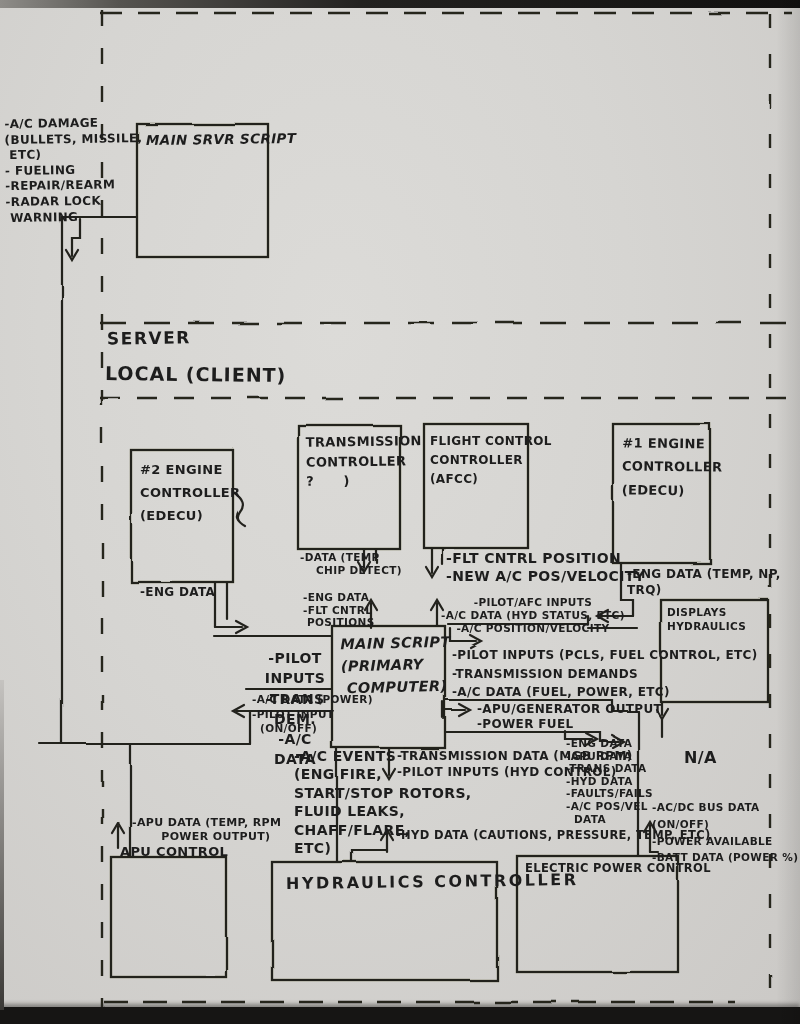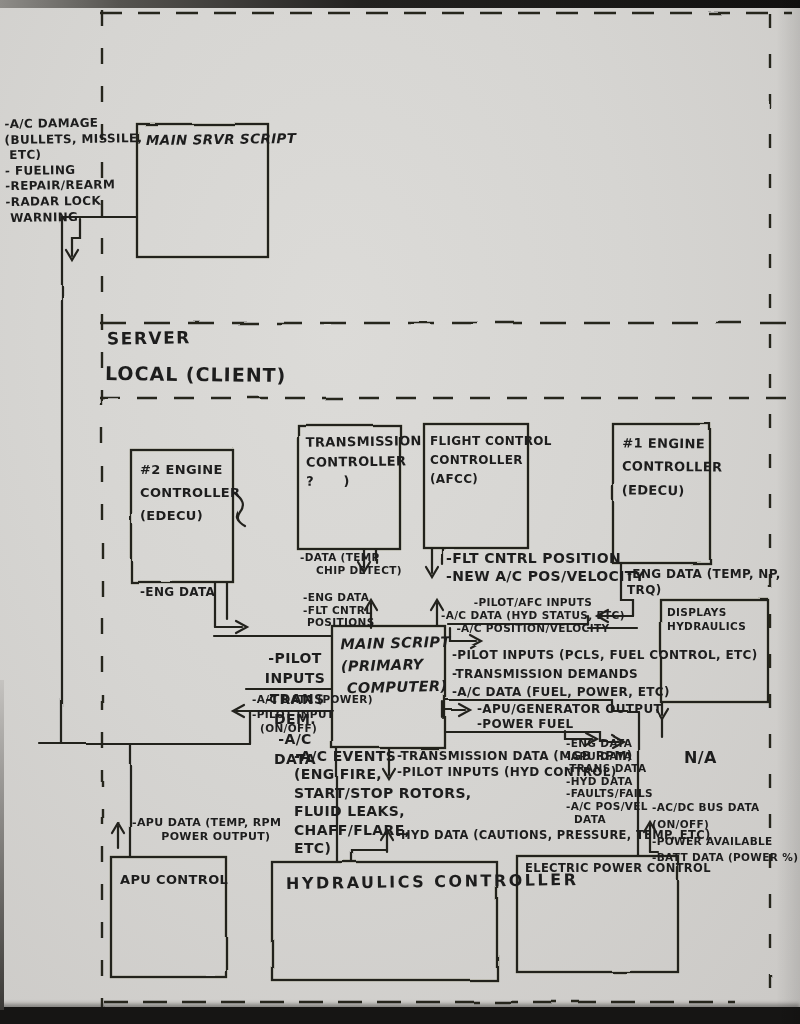--- a/index.html
+++ b/index.html
@@ -143,21 +143,21 @@
   <div class="txt bt" style="left:430px;top:432px;font-size:12px;line-height:1.6;">FLIGHT CONTROL
 CONTROLLER
 (AFCC)</div>
   <div class="txt bt r2" style="left:622px;top:432px;line-height:1.8;">#1 ENGINE
 CONTROLLER
 (EDECU)</div>
   <div class="txt" style="left:667px;top:606px;font-size:10.5px;font-weight:700;">DISPLAYS HYDRAULICS</div>
   <div class="txt r3" style="left:341px;top:633px;font-size:14.5px;font-style:italic;line-height:1.5;">MAIN SCRIPT
 (PRIMARY
 &nbsp;COMPUTER)</div>
-  <div class="txt bt" style="left:120px;top:872px;">APU CONTROL</div>
+  <div class="txt bt" style="left:120px;top:844px;">APU CONTROL</div>
   <div class="txt r1" style="left:286px;top:872px;font-size:16px;font-weight:700;letter-spacing:2.5px;">HYDRAULICS CONTROLLER</div>
   <div class="txt" style="left:525px;top:861px;font-size:11.5px;font-weight:700;">ELECTRIC POWER CONTROL</div>
 
   <div class="txt ann r1" style="left:5px;top:116px;font-size:12px;">-A/C DAMAGE
 (BULLETS, MISSILE,
 &nbsp;ETC)
 - FUELING
 -REPAIR/REARM
 -RADAR LOCK
 &nbsp;WARNING</div>

